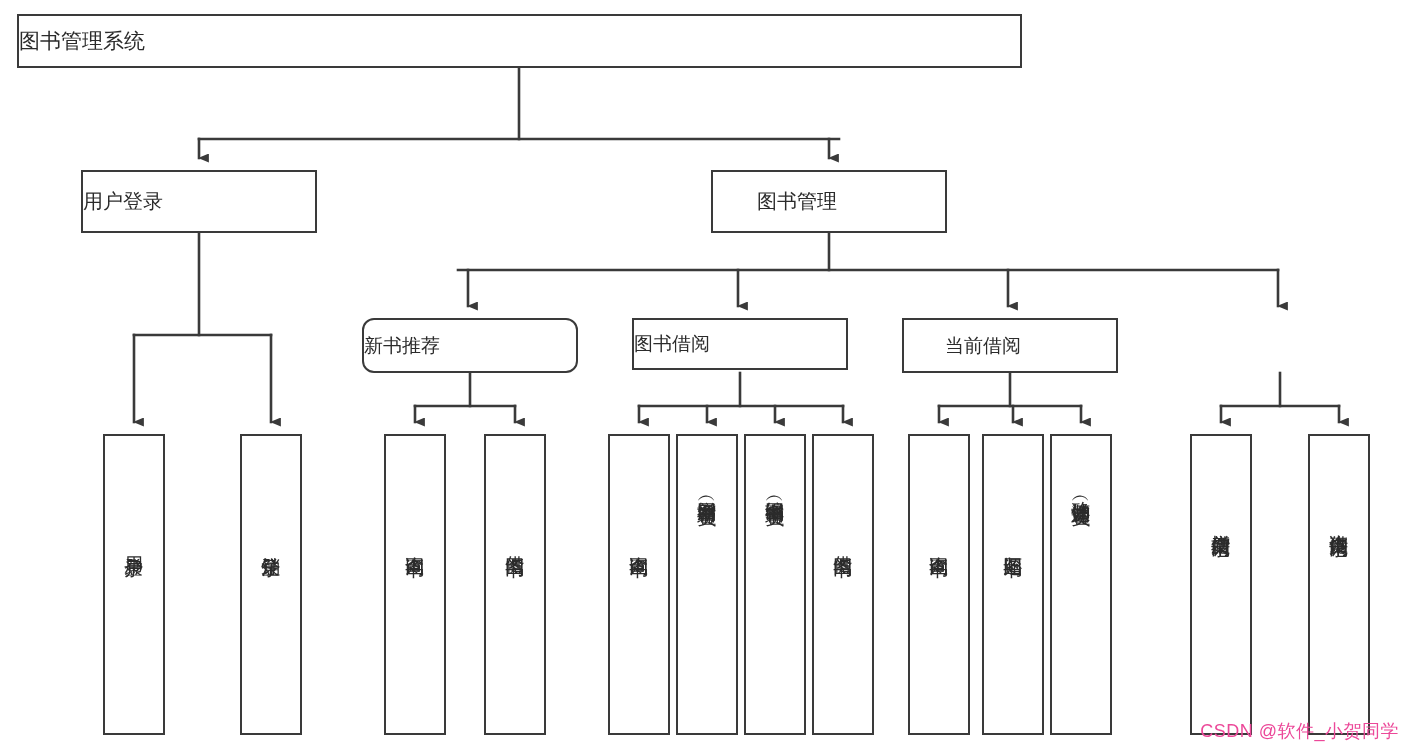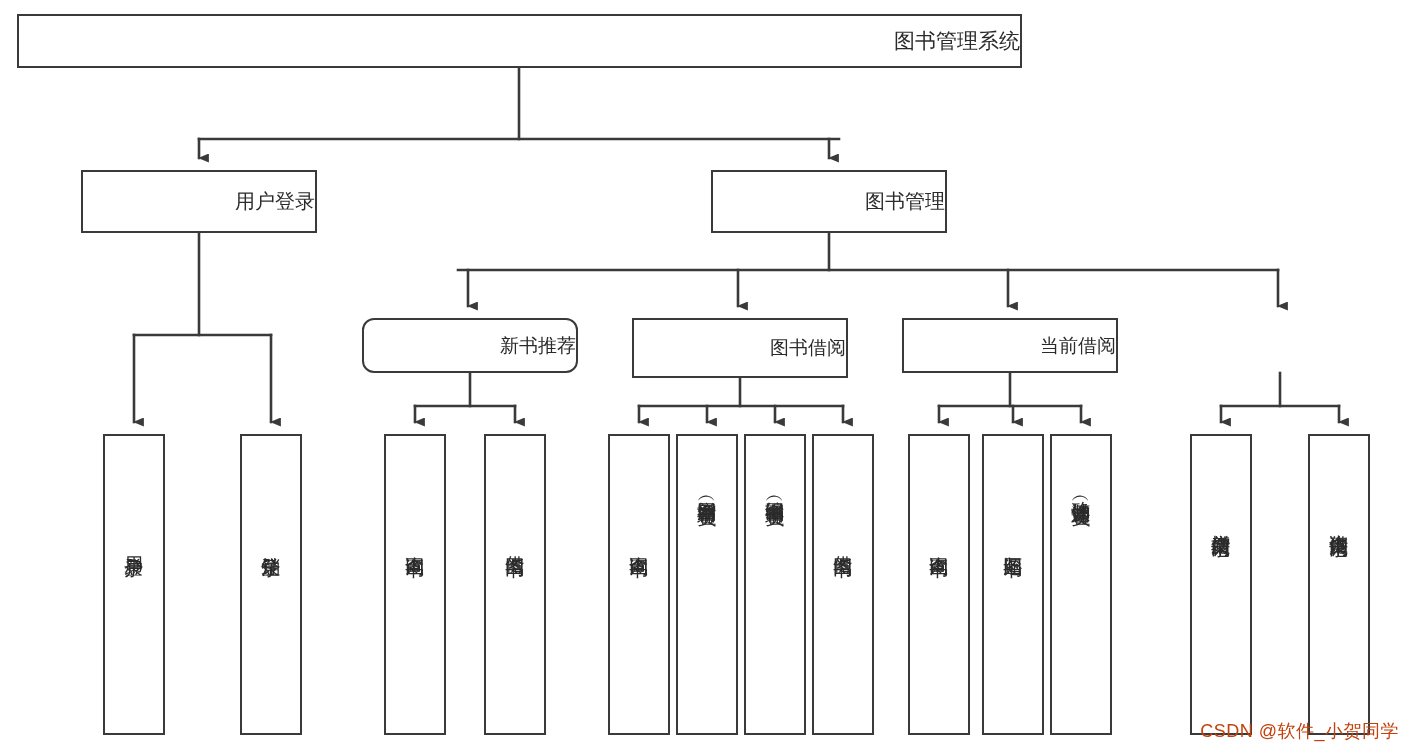--- a/index.html
+++ b/index.html
@@ -25,21 +25,21 @@
     height: 747px;
     pointer-events: none;
   }
   .node {
     position: absolute;
     box-sizing: border-box;
     border: 2px solid #3a3a3a;
     background: #ffffff;
     display: flex;
     align-items: center;
-    justify-content: flex-end;
+    justify-content: flex-start;
     color: #2b2b2b;
     z-index: 2;
   }
   .node.level0 {
     font-size: 21px;
   }
   .node.level1 {
     font-size: 20px;
   }
   .node.level2 {
@@ -65,21 +65,21 @@
     height: 100%;
     display: flex;
     align-items: flex-start;
     justify-content: center;
   }
   .watermark {
     position: absolute;
     right: 6px;
     bottom: 4px;
     font-size: 18px;
-    color: #c2410c;
+    color: #ec4899;
     letter-spacing: 0.5px;
     z-index: 5;
     white-space: nowrap;
   }
 </style>
 </head>
 <body>
 
 <div id="canvas">
 
@@ -133,28 +133,28 @@
     </g>
   </svg>
 
   <div class="node level0" id="node-root" style="left: 17px; top: 14px; width: 1005px; height: 54px;">
     <span>图书管理系统</span>
   </div>
 
   <div class="node level1" id="node-l1-0" style="left: 81px; top: 170px; width: 236px; height: 63px;">
     <span>用户登录</span>
   </div>
-  <div class="node level1" id="node-l1-1" style="left: 711px; top: 170px; width: 236px; height: 63px;">
+  <div class="node level1" id="node-l1-1" style="left: 711px; top: 170px; width: 236px; height: 63px; padding-left: 44px;">
     <span>图书管理</span>
   </div>
 
   <div class="node level2" id="node-l2-0" style="left: 362px; top: 318px; width: 216px; height: 55px; border-radius: 12px;">
     <span>新书推荐</span>
   </div>
-  <div class="node level2" id="node-l2-1" style="left: 632px; top: 318px; width: 216px; height: 60px; font-family: Liberation Serif, serif;">
+  <div class="node level2" id="node-l2-1" style="left: 632px; top: 318px; width: 216px; height: 52px; font-family: Liberation Serif, serif;">
     <span>图书借阅</span>
   </div>
   <div class="node level2" id="node-l2-2" style="left: 902px; top: 318px; width: 216px; height: 55px; padding-left: 41px;">
     <span>当前借阅</span>
   </div>
 
   <div class="node leaf" id="leaf-0" style="left: 103px; top: 434px; width: 62px; height: 301px;">
     <span class="leaf-inner" style="padding-top: 105px;">
         <span class="vtext">用户登录</span>
       </span>

